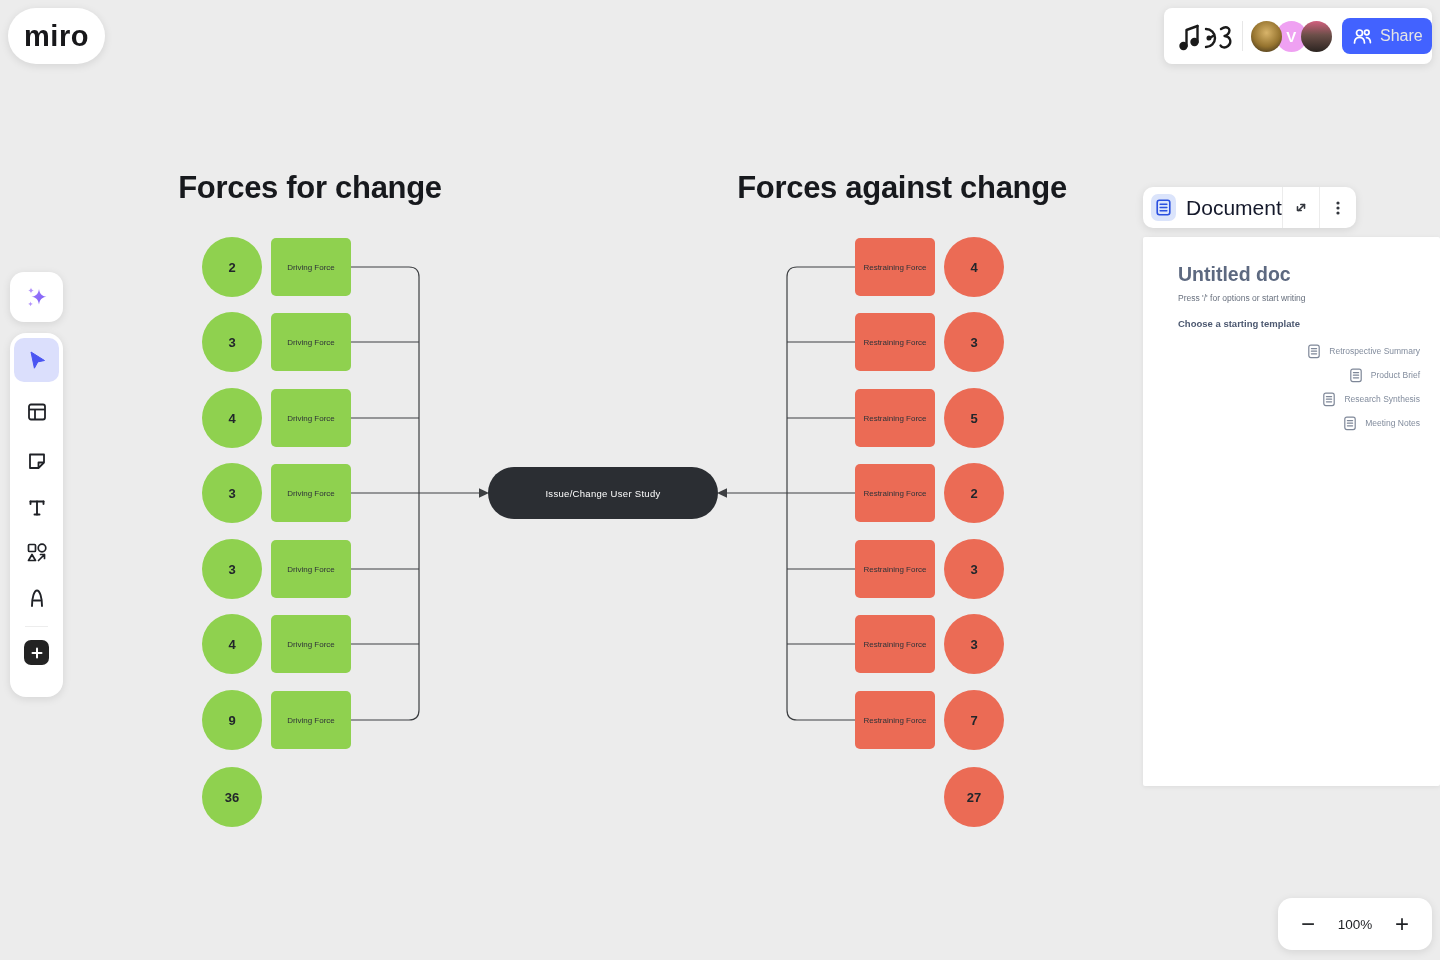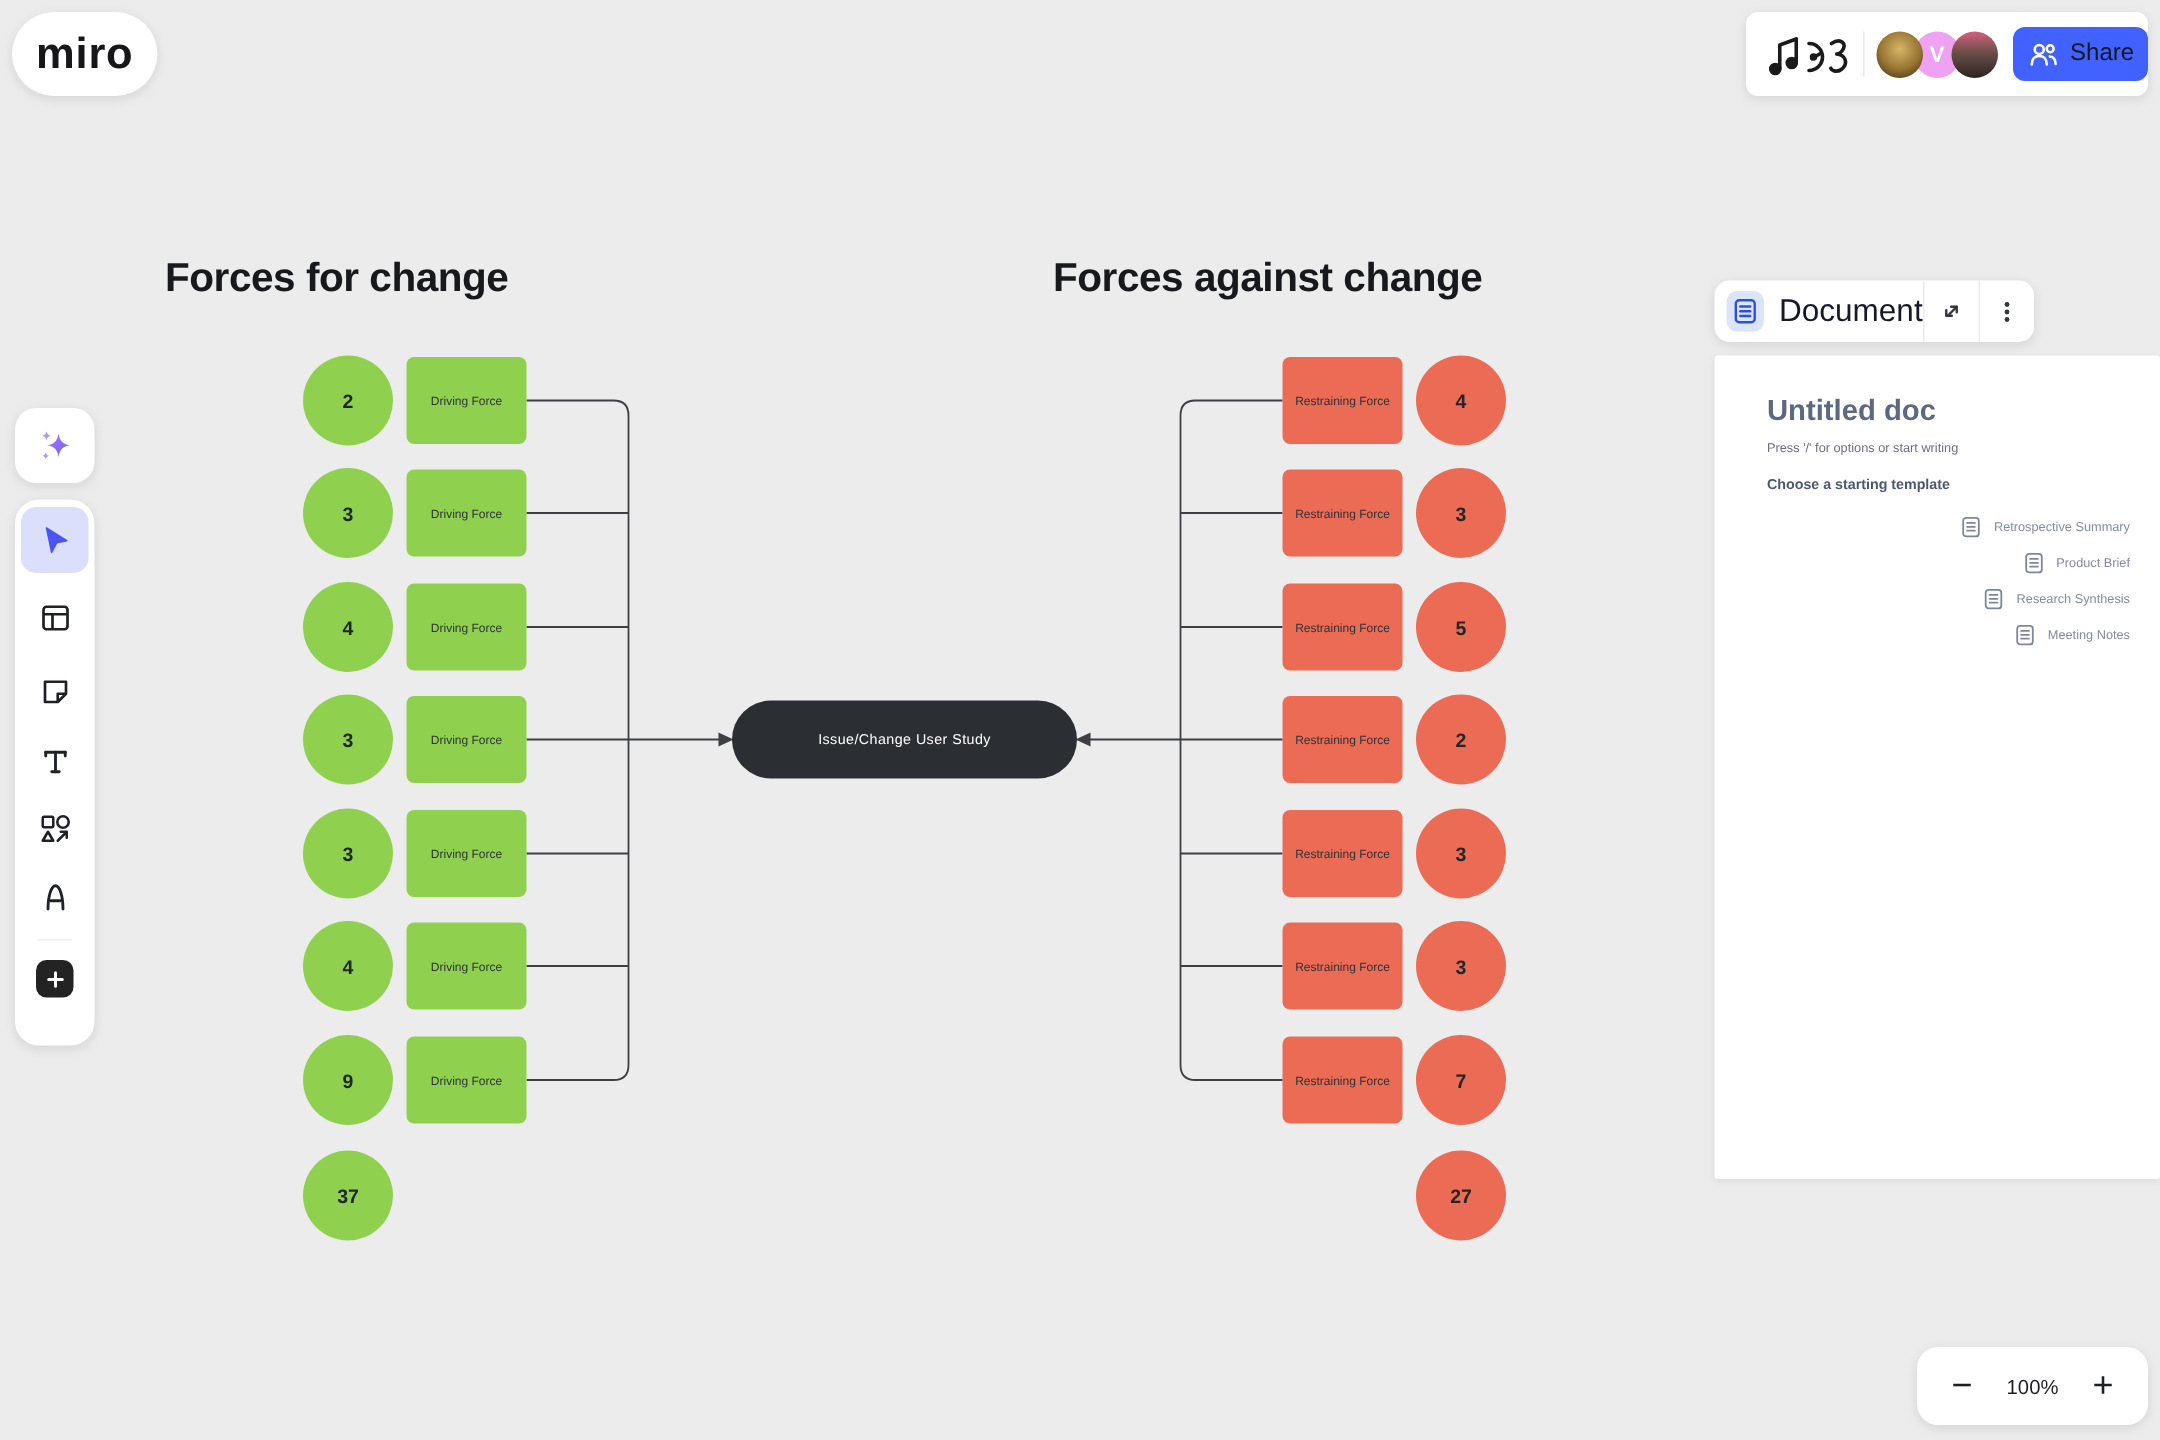--- a/index.html
+++ b/index.html
@@ -25,36 +25,36 @@
   #doodle { flex:0 0 auto; }
   .v-divider { width:1px; height:30px; background:#e7e7e7; margin:0 8px; }
   #avatars { display:flex; align-items:center; }
   .avatar { width:31px; height:31px; border-radius:50%; display:flex; align-items:center;
     justify-content:center; font-size:15px; font-weight:700; color:#fff; }
   .avatar + .avatar { margin-left:-6px; }
   .avatar.photo1 { background:radial-gradient(circle at 50% 38%, #d8b46a 0%, #96742f 55%, #2e2517 100%); z-index:3; }
   .avatar.letter { background:#efa1f2; z-index:2; }
   .avatar.photo2 { background:linear-gradient(180deg,#d2607e 0%,#6c4f49 45%,#2b2420 100%); z-index:3; }
   #share-btn { margin-left:10px; width:110px; height:36px; border:none; border-radius:8px;
-    background:var(--blue); color:#0f172a; font-size:16px; display:flex; align-items:center;
+    background:var(--blue); color:#e5e5e5; font-size:16px; display:flex; align-items:center;
     justify-content:center; gap:7px; cursor:pointer; font-family:inherit; }
 
   
   #ai-button { position:absolute; left:10px; top:272px; width:53px; height:50px; border-radius:14px;
     display:flex; align-items:center; justify-content:center; cursor:pointer; }
   #main-toolbar { position:absolute; left:10px; top:333px; width:53px; height:364px; border-radius:16px; }
   .tool { position:absolute; left:6px; width:41px; height:40px; display:flex; align-items:center;
     justify-content:center; cursor:pointer; }
   #tool-select { left:4px; top:5px; width:45px; height:44px; background:#dbdffc; border-radius:10px; }
   #toolbar-divider { position:absolute; left:15px; top:293px; width:23px; height:1px; background:#ededed; }
   #tool-add { position:absolute; left:14px; top:307px; width:25px; height:25px; background:#232323;
     border-radius:7px; display:flex; align-items:center; justify-content:center; cursor:pointer; }
 
   
-  .board-title { position:absolute; width:400px; text-align:left; font-size:27px; font-weight:600;
+  .board-title { position:absolute; width:400px; text-align:center; font-size:31px; font-weight:600;
     letter-spacing:-.3px; color:#17191d; top:170px; }
   #title-left { left:110px; } #title-right { left:702px; }
 
   
   #connector-svg { position:absolute; left:0; top:0; pointer-events:none; }
   .force-circle { position:absolute; width:60px; height:60px; border-radius:50%;
     display:flex; align-items:center; justify-content:center; font-size:13px; font-weight:700;
     color:#22262b; cursor:pointer; }
   .force-rect { position:absolute; width:80px; height:58px; border-radius:5px;
     display:flex; align-items:center; justify-content:center; font-size:8px; color:#2e3238; cursor:pointer; }
@@ -126,21 +126,21 @@
     <div class="force-circle green" style="left: 202px; top: 388px;">4</div>
     <div class="force-rect green" style="left: 271px; top: 389px; width: 80px; height: 58px;">Driving Force</div>
     <div class="force-circle green" style="left: 202px; top: 463px;">3</div>
     <div class="force-rect green" style="left: 271px; top: 464px; width: 80px; height: 58px;">Driving Force</div>
     <div class="force-circle green" style="left: 202px; top: 539px;">3</div>
     <div class="force-rect green" style="left: 271px; top: 540px; width: 80px; height: 58px;">Driving Force</div>
     <div class="force-circle green" style="left: 202px; top: 614px;">4</div>
     <div class="force-rect green" style="left: 271px; top: 615px; width: 80px; height: 58px;">Driving Force</div>
     <div class="force-circle green" style="left: 202px; top: 690px;">9</div>
     <div class="force-rect green" style="left: 271px; top: 691px; width: 80px; height: 58px;">Driving Force</div>
-    <div class="force-circle green" style="left: 202px; top: 767px;">37</div>
+    <div class="force-circle green" style="left: 202px; top: 767px;">36</div>
     <div class="force-rect red" style="left: 855px; top: 238px; width: 80px; height: 58px;">Restraining Force</div>
     <div class="force-circle red" style="left: 944px; top: 237px;">4</div>
     <div class="force-rect red" style="left: 855px; top: 313px; width: 80px; height: 58px;">Restraining Force</div>
     <div class="force-circle red" style="left: 944px; top: 312px;">3</div>
     <div class="force-rect red" style="left: 855px; top: 389px; width: 80px; height: 58px;">Restraining Force</div>
     <div class="force-circle red" style="left: 944px; top: 388px;">5</div>
     <div class="force-rect red" style="left: 855px; top: 464px; width: 80px; height: 58px;">Restraining Force</div>
     <div class="force-circle red" style="left: 944px; top: 463px;">2</div>
     <div class="force-rect red" style="left: 855px; top: 540px; width: 80px; height: 58px;">Restraining Force</div>
     <div class="force-circle red" style="left: 944px; top: 539px;">3</div>

